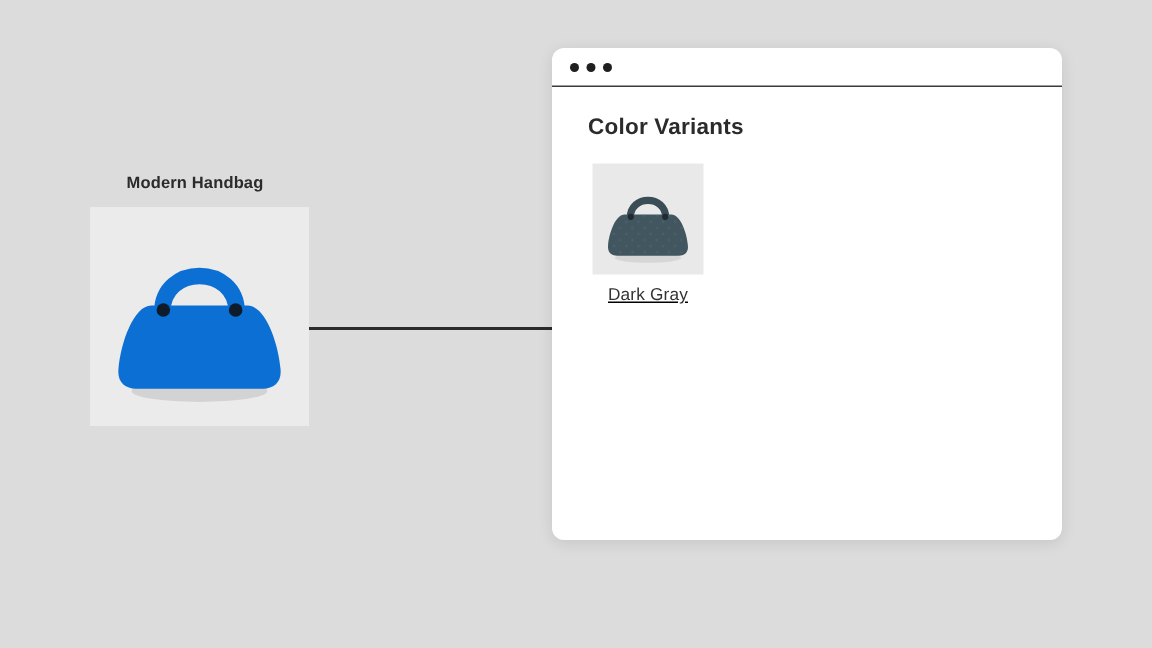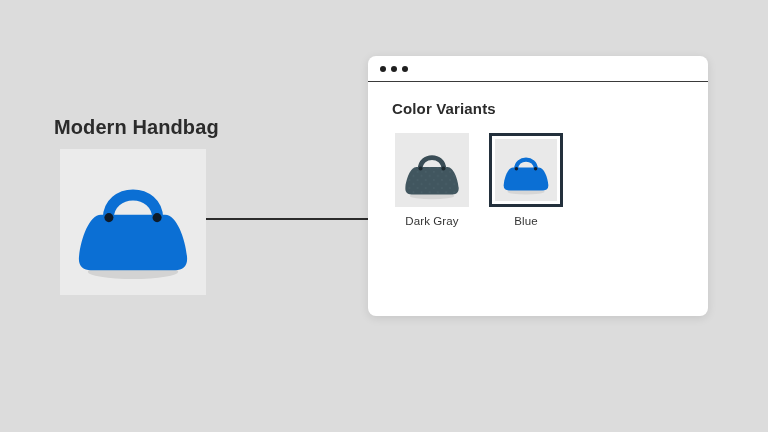--- a/index.html
+++ b/index.html
@@ -20,21 +20,21 @@
   }
 
   
   .product-block {
     position: absolute;
     left: 60px;
     top: 116px;
     width: 146px;
   }
   .product-title {
-    font-size: 20px;
+    font-size: 11px;
     font-weight: bold;
     color: #2b2b2b;
     text-align: center;
     letter-spacing: .1px;
     margin-bottom: 10px;
     white-space: nowrap;
     margin-left: -6px;
   }
   .product-frame {
     width: 146px;
@@ -51,23 +51,23 @@
     top: 218px;
     width: 162px;
     height: 2px;
     background: #2b2b2b;
   }
 
   
   .panel {
     position: absolute;
     left: 368px;
-    top: 56px;
+    top: 32px;
     width: 340px;
-    height: 260px;
+    height: 328px;
     background: #ffffff;
     border-radius: 8px;
     box-shadow: 0 2px 10px rgba(0,0,0,0.10);
     overflow: hidden;
   }
   .titlebar {
     height: 26px;
     border-bottom: 1.5px solid #3a3a3a;
     display: flex;
     align-items: center;
@@ -86,20 +86,21 @@
     font-weight: bold;
     color: #2b2b2b;
     margin: 0 0 16px 0;
     letter-spacing: .15px;
   }
 
   .grid {
     display: flex;
     flex-wrap: wrap;
     gap: 10px 14px;
+    text-decoration: underline;
   }
   .variant {
     width: 80px;
     display: flex;
     flex-direction: column;
     align-items: center;
   }
   .swatch {
     width: 74px;
     height: 74px;
@@ -184,34 +185,20 @@
                 <path d="M29 46 L71 46 C79 46, 85 62, 86 74 C86.5 80, 83 83, 78 83 L22 83 C17 83, 13.5 80, 14 74 C15 62, 21 46, 29 46 Z" fill="#41565f"></path>
                 <path d="M29 46 L71 46 C79 46, 85 62, 86 74 C86.5 80, 83 83, 78 83 L22 83 C17 83, 13.5 80, 14 74 C15 62, 21 46, 29 46 Z" fill="url(#p0)" opacity="0.55"></path>
                 <circle cx="34.5" cy="48" r="2.8" fill="#1d2a30"></circle>
                 <circle cx="65.5" cy="48" r="2.8" fill="#1d2a30"></circle>
               </svg>
             </div>
           </div>
           <div class="variant-label">Dark Gray</div>
         </div>
 
-        <div class="variant selected">
-          <div class="swatch">
-            <div class="inner">
-              <svg class="bag-svg" viewBox="0 0 100 100">
-                <ellipse cx="50" cy="85" rx="30" ry="4.5" fill="#000" opacity="0.08"></ellipse>
-                <path d="M34 49 C34 28, 66 28, 66 49" fill="none" stroke="#0b6fd4" stroke-width="6.5" stroke-linecap="round"></path>
-                <path d="M29 46 L71 46 C79 46, 85 62, 86 74 C86.5 80, 83 83, 78 83 L22 83 C17 83, 13.5 80, 14 74 C15 62, 21 46, 29 46 Z" fill="#0b6fd4"></path>
-                <circle cx="34.5" cy="48" r="2.8" fill="#0e1b2a"></circle>
-                <circle cx="65.5" cy="48" r="2.8" fill="#0e1b2a"></circle>
-              </svg>
-            </div>
-          </div>
-          <div class="variant-label">Blue</div>
-        </div>
 
 
 
 
       </div>
     </div>
   </div>
 
 </div>
 

